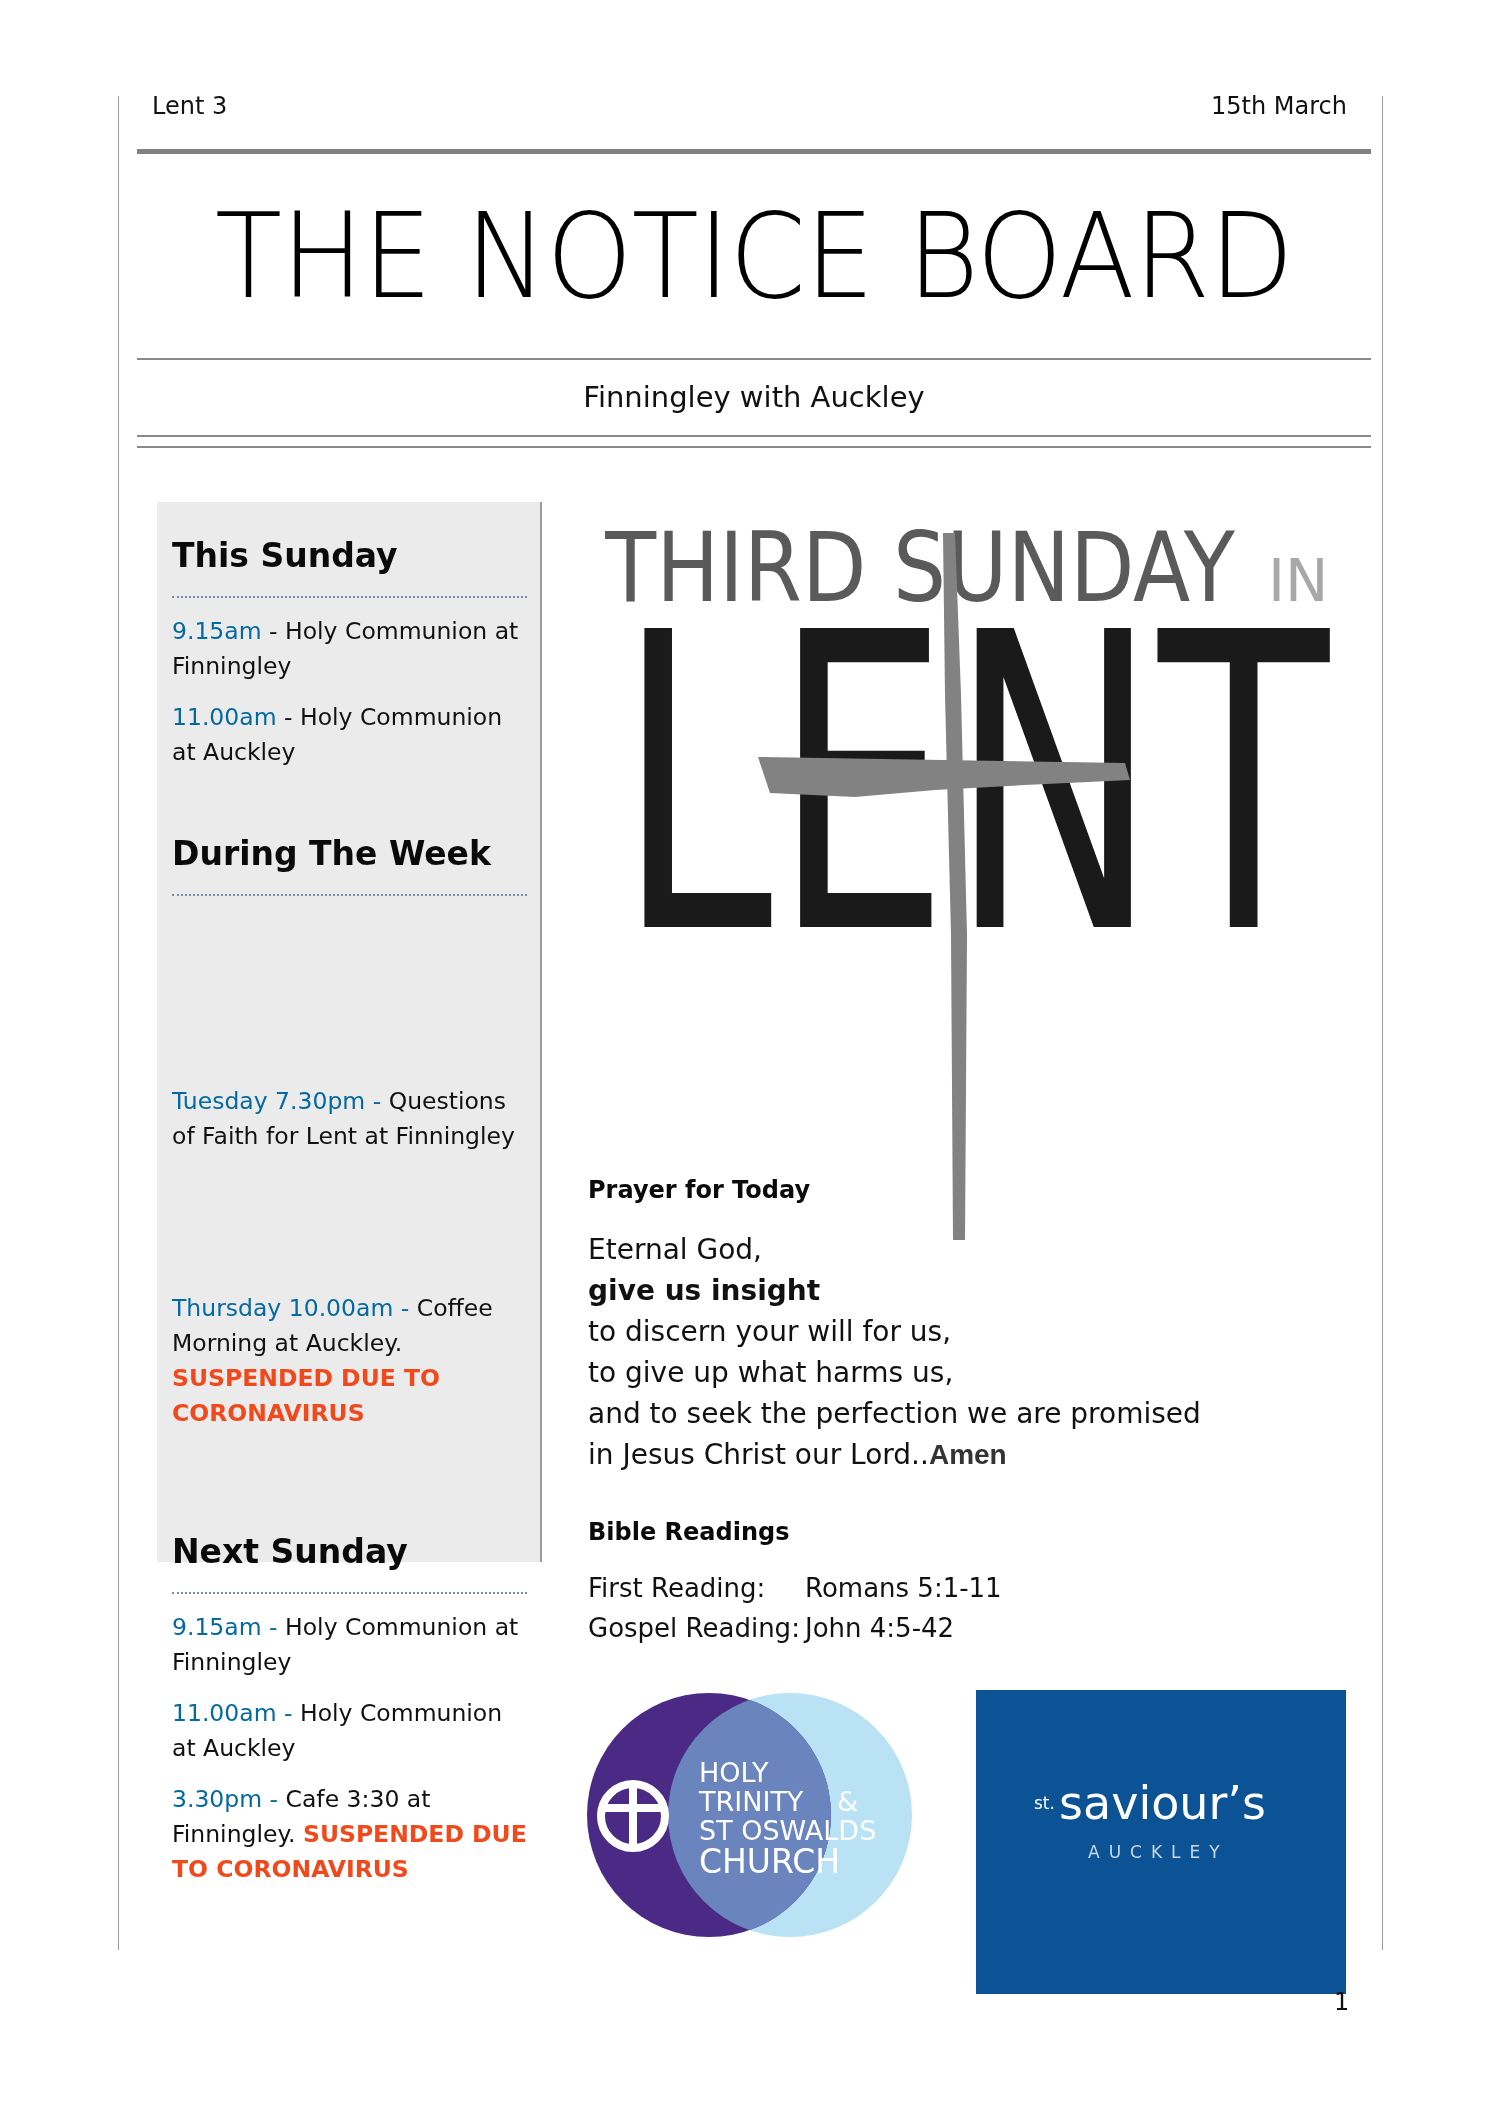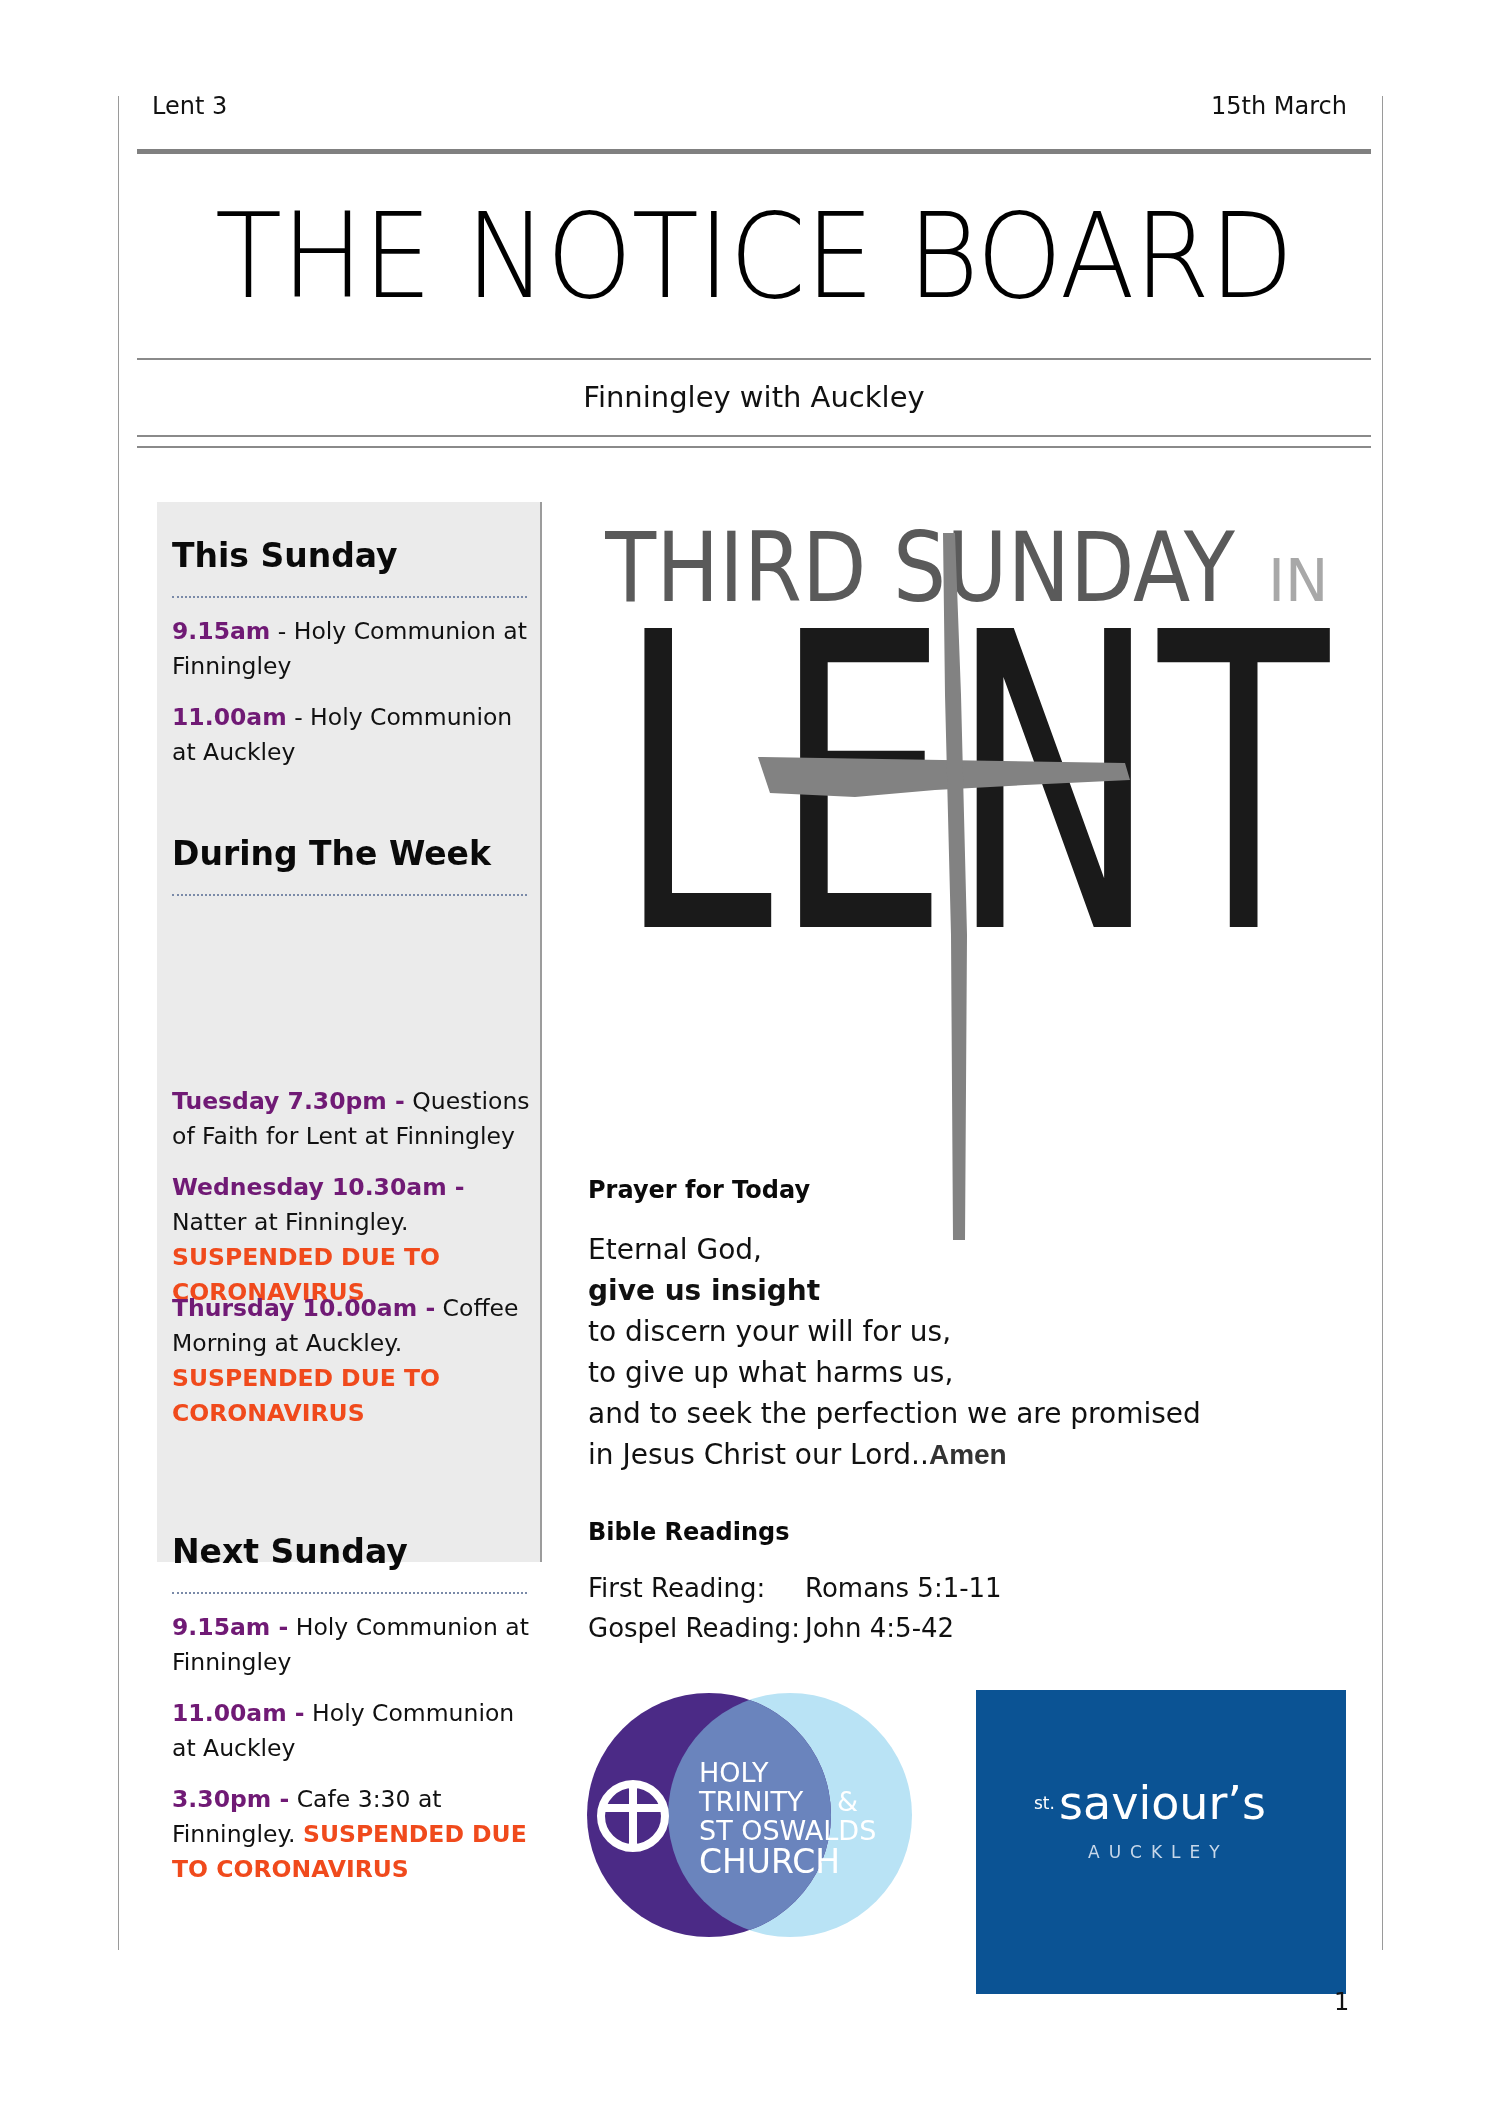--- a/index.html
+++ b/index.html
@@ -12,21 +12,21 @@
   .title { position:absolute; left:137px; width:1234px; top:186px; text-align:center;
            font-size:118px; line-height:140px; font-weight:300; letter-spacing:-1px; color:#000;
            font-family:"DejaVu Sans", sans-serif; transform:scaleX(0.93); transform-origin:center; }
   .subtitle { position:absolute; left:137px; width:1234px; top:380px; text-align:center; font-size:29px; color:#111; }
 
   .sidebar { position:absolute; left:157px; top:502px; width:385px; height:1060px; background:#ebebeb;
              border-right:2px solid #9c9c9c; box-sizing:border-box; }
   .side-h { position:absolute; left:15px; font-size:33px; font-weight:bold; color:#0a0a0a; }
   .dots { position:absolute; left:15px; width:355px; height:0; border-top:2px dotted #7a8aa8; }
   .side-item { position:absolute; left:15px; width:360px; font-size:23.5px; line-height:35px; color:#111; }
-  .side-item b { font-weight:bold; color:#701a75; }
+  .side-item b { font-weight:normal; color:#0369a1; }
   .warn { color:#f04a1c; font-weight:bold; }
 
   .lent-img { position:absolute; left:605px; top:515px; width:735px; height:735px; }
   .sec-h { position:absolute; left:588px; font-size:24px; font-weight:bold; color:#0a0a0a; }
   .prayer-line { position:absolute; left:588px; font-size:28px; color:#111; white-space:nowrap; }
   .read-line { position:absolute; left:588px; font-size:26px; color:#111; white-space:nowrap; }
   .read-ref { position:absolute; left:805px; font-size:26px; color:#111; white-space:nowrap; }
 
   .logo1 { position:absolute; left:585px; top:1692px; width:330px; height:250px; }
   .logo2 { position:absolute; left:976px; top:1690px; width:370px; height:304px; background:#0b5394; }
@@ -49,21 +49,20 @@
 
 <div class="sidebar">
   <div class="side-h" style="top:34px;">This Sunday</div>
   <div class="dots" style="top:94px;"></div>
   <div class="side-item" style="top:112px;"><b>9.15am</b><span> - </span><span>Holy Communion at Finningley</span></div>
   <div class="side-item" style="top:198px;"><b>11.00am</b><span> - </span><span>Holy Communion at Auckley</span></div>
 
   <div class="side-h" style="top:332px;">During The Week</div>
   <div class="dots" style="top:392px;"></div>
   <div class="side-item" style="top:582px;"><b>Tuesday 7.30pm -</b><span> Questions of Faith for Lent at Finningley</span></div>
-  <div class="side-item" style="top:668px;"><b>Wednesday 10.30am -</b><span> Natter at Finningley. </span><span class="warn">SUSPENDED DUE TO CORONAVIRUS</span></div>
   <div class="side-item" style="top:789px;"><b>Thursday 10.00am -</b><span> Coffee Morning at Auckley. </span><span class="warn">SUSPENDED DUE TO CORONAVIRUS</span></div>
 
   <div class="side-h" style="top:1030px;">Next Sunday</div>
   <div class="dots" style="top:1090px;"></div>
   <div class="side-item" style="top:1108px;"><b>9.15am -</b><span> Holy Communion at Finningley</span></div>
   <div class="side-item" style="top:1194px;"><b>11.00am -</b><span> Holy Communion at Auckley</span></div>
   <div class="side-item" style="top:1280px;"><b>3.30pm -</b><span> Cafe 3:30 at Finningley. </span><span class="warn">SUSPENDED DUE TO CORONAVIRUS</span></div>
 </div>
 
 <svg class="lent-img" viewBox="0 0 735 735">

